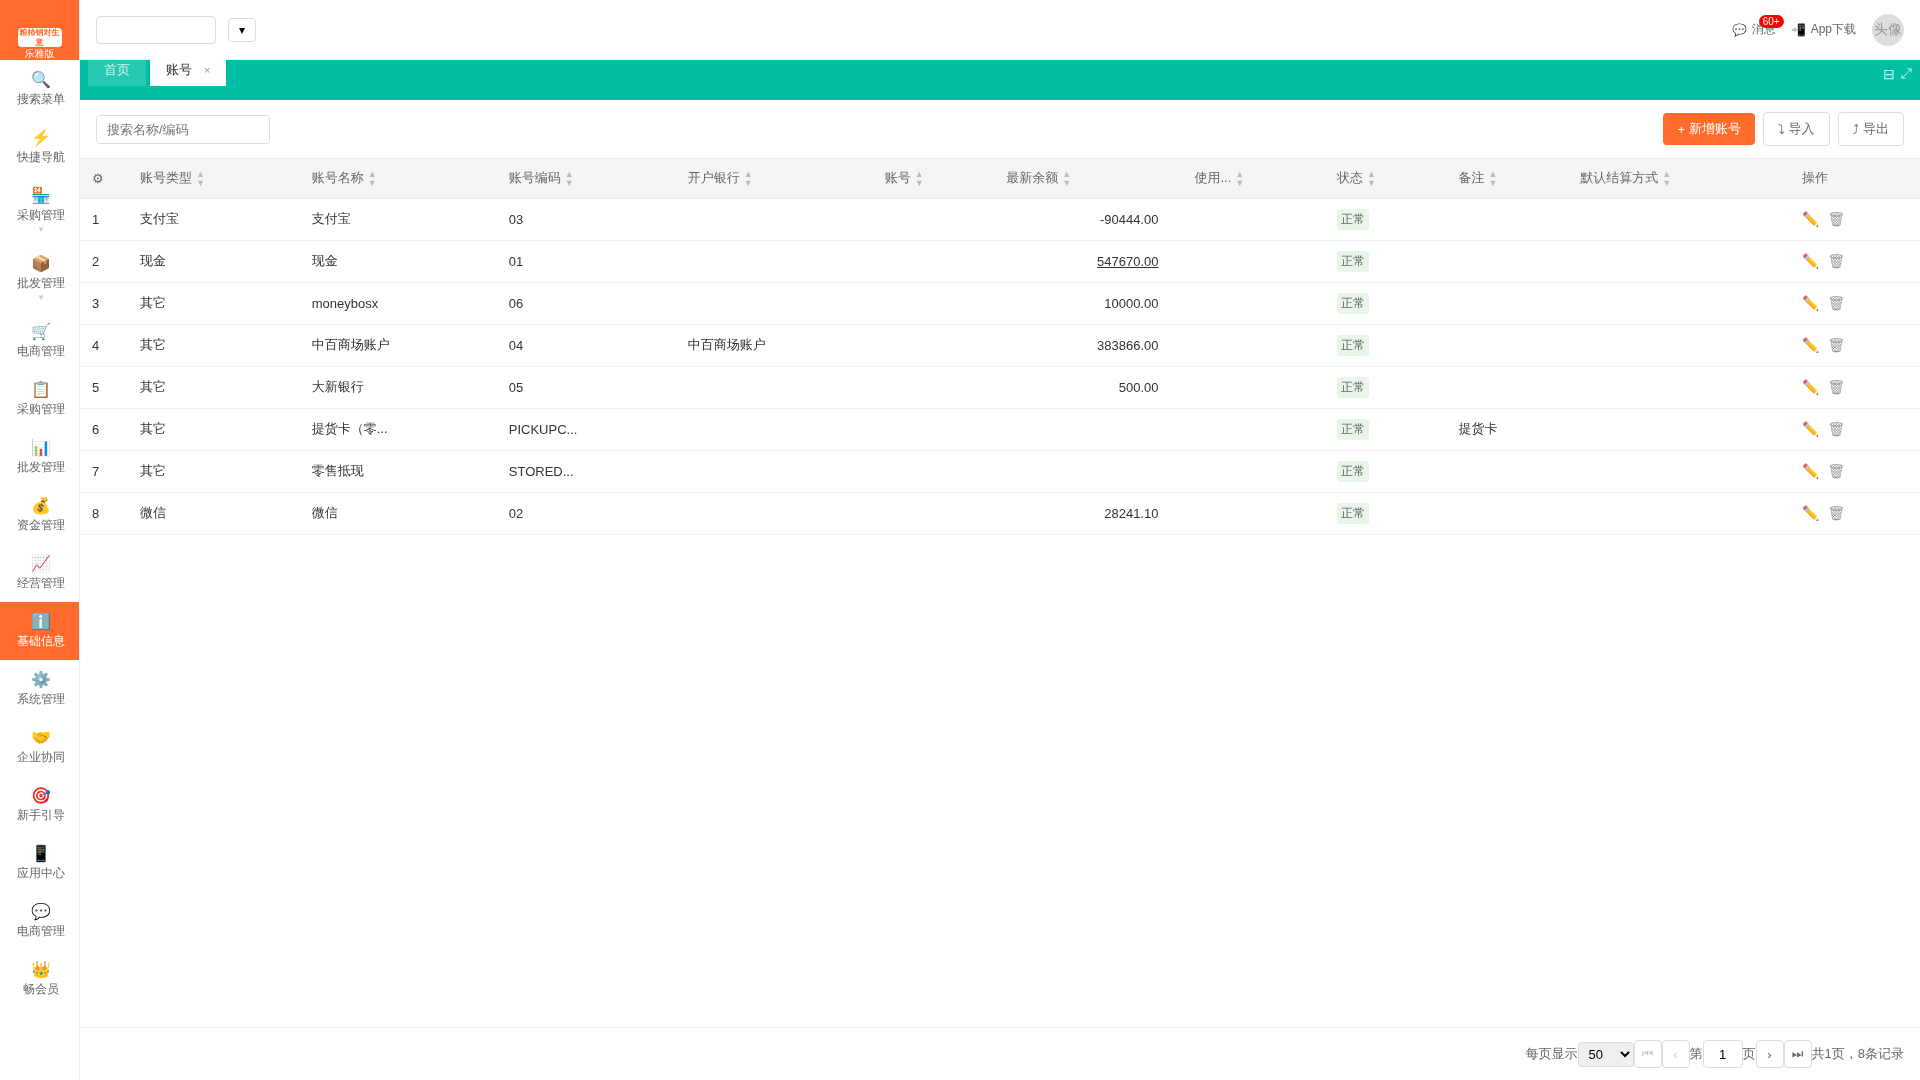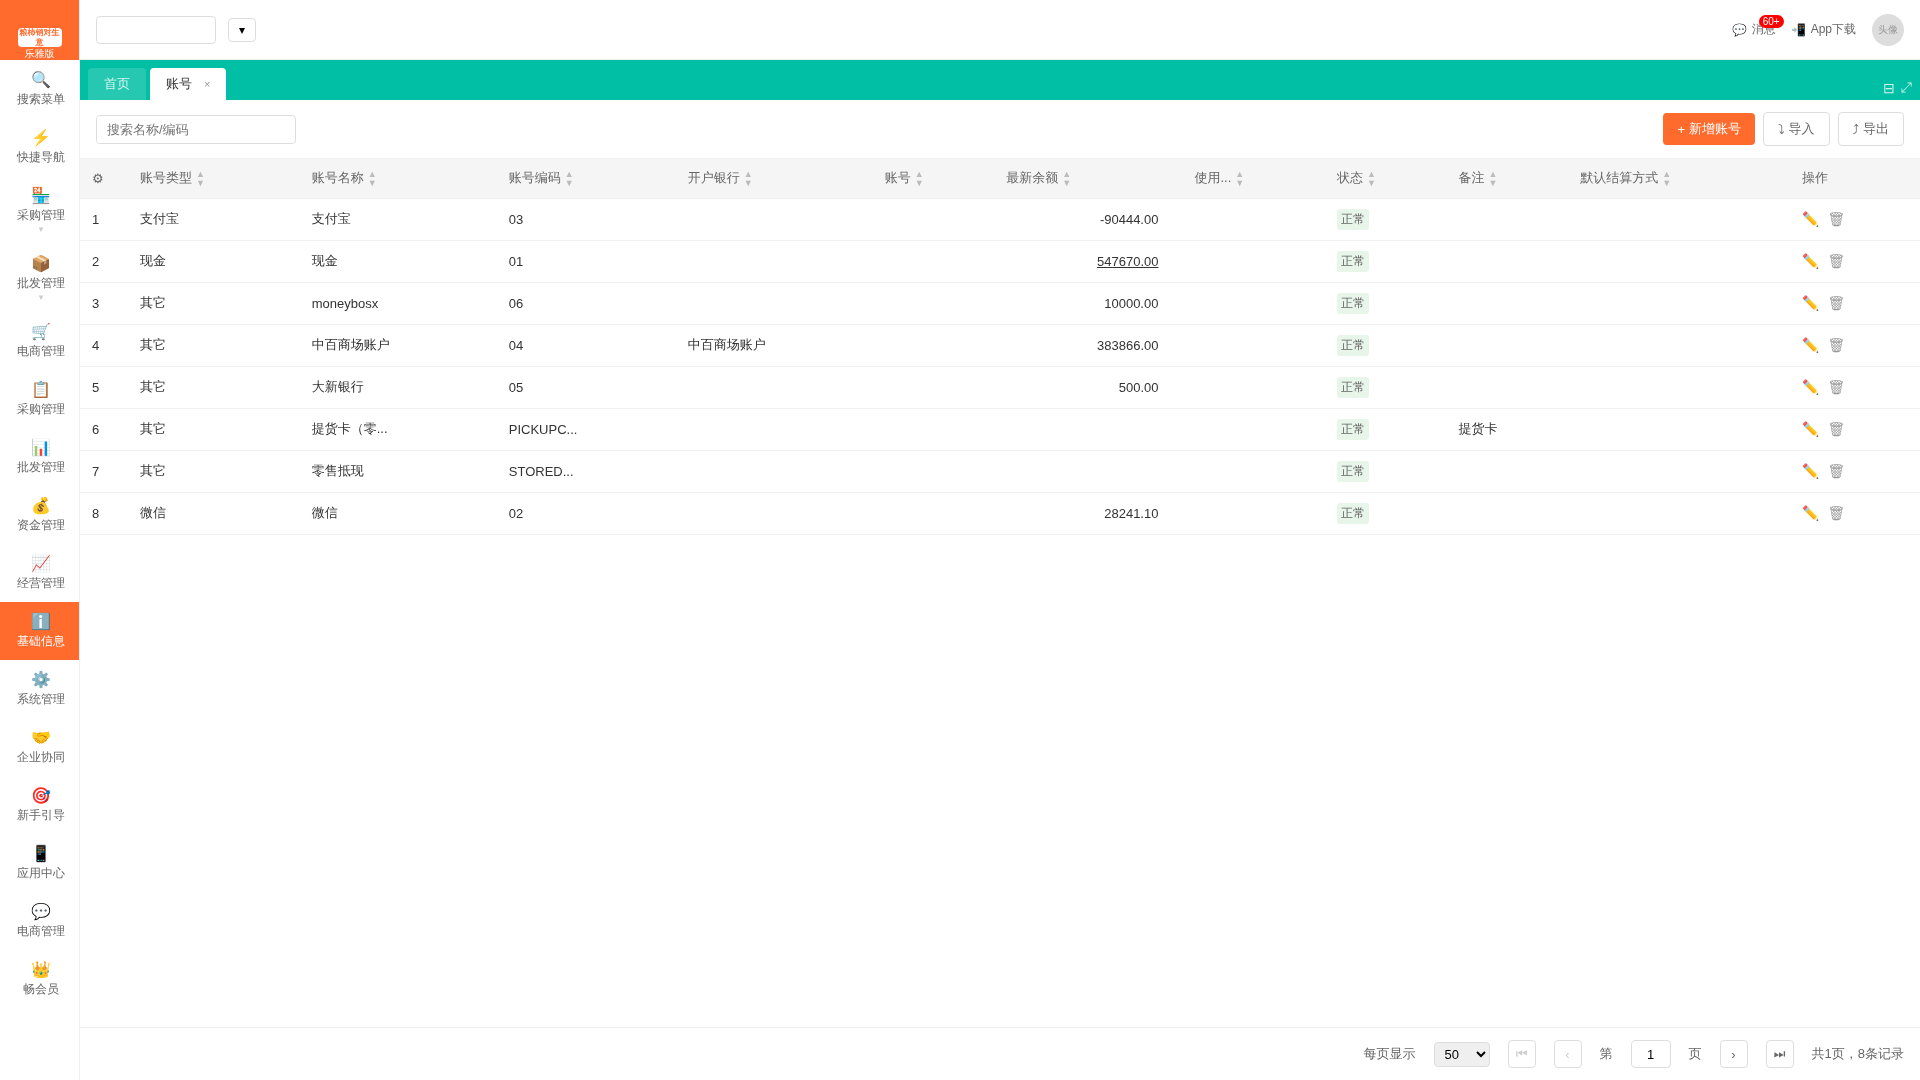--- a/index.html
+++ b/index.html
@@ -23,51 +23,51 @@
     .top-header-left { display: flex; align-items: center; gap: 12px; }
     .search-bar-top { width: 120px; height: 28px; border: 1px solid #ddd; border-radius: 4px; padding: 0 8px; font-size: 12px; }
     .dropdown-btn { border: 1px solid #ddd; background: #fff; padding: 4px 10px; border-radius: 4px; cursor: pointer; font-size: 12px; }
     .top-header-right { display: flex; align-items: center; gap: 16px; }
     .msg-btn { display: flex; align-items: center; gap: 4px; cursor: pointer; color: #666; font-size: 12px; position: relative; }
     .badge { background: #f00; color: #fff; border-radius: 10px; font-size: 10px; padding: 1px 4px; position: absolute; top: -6px; right: -8px; }
     .app-btn { display: flex; align-items: center; gap: 4px; cursor: pointer; color: #666; font-size: 12px; }
     .avatar { width: 32px; height: 32px; border-radius: 50%; background: #ccc; overflow: hidden; }
 
     
-    .tab-bar { height: 40px; background: #00bfa5; display: flex; align-items: flex-end; padding: 0 8px; flex-shrink: 0; gap: 4px; }
+    .tab-bar { height: 40px; background: #00bfa5; display: flex; align-items: flex-end; padding: 14px 8px; flex-shrink: 0; gap: 4px; }
     .tab { display: flex; align-items: center; padding: 6px 16px; cursor: pointer; font-size: 13px; color: rgba(255,255,255,0.8); border-radius: 4px 4px 0 0; background: rgba(255,255,255,0.15); gap: 8px; height: 32px; }
     .tab.active { background: #fff; color: #333; }
     .tab-close { font-size: 11px; color: #999; cursor: pointer; margin-left: 4px; }
 
     
     .content { flex: 1; background: #fff; padding: 0; overflow: hidden; display: flex; flex-direction: column; }
 
     
     .toolbar { display: flex; align-items: center; justify-content: space-between; padding: 12px 16px; border-bottom: 1px solid #eee; flex-shrink: 0; }
-    .search-group { display: flex; align-items: center; border: 1px solid #ddd; border-radius: 4px; overflow: hidden; width: 200px; }
+    .search-group { display: flex; align-items: center; border: 1px solid #ddd; border-radius: 4px; overflow: hidden; width: 174px; }
     .search-input { border: none; outline: none; padding: 6px 10px; font-size: 13px; flex: 1; color: #999; }
     .search-icon-btn { background: none; border: none; cursor: pointer; padding: 6px 8px; color: #999; }
     .toolbar-right { display: flex; align-items: center; gap: 8px; }
     .btn-primary { background: #ff6b2d; color: #fff; border: none; border-radius: 4px; padding: 7px 14px; cursor: pointer; font-size: 13px; display: flex; align-items: center; gap: 4px; }
     .btn-default { background: #fff; color: #666; border: 1px solid #ddd; border-radius: 4px; padding: 7px 14px; cursor: pointer; font-size: 13px; display: flex; align-items: center; gap: 4px; }
 
     
     .table-wrap { flex: 1; overflow: auto; }
     table { width: 100%; border-collapse: collapse; }
     thead tr { background: #f5f5f5; }
     th { padding: 10px 12px; text-align: left; font-weight: normal; color: #666; font-size: 13px; border-bottom: 1px solid #eee; white-space: nowrap; position: relative; cursor: pointer; }
     th .sort-icons { display: inline-flex; flex-direction: column; margin-left: 4px; font-size: 9px; color: #bbb; line-height: 1; vertical-align: middle; }
     td { padding: 10px 12px; border-bottom: 1px solid #f0f0f0; color: #333; font-size: 13px; white-space: nowrap; }
     .status-badge { display: inline-block; padding: 2px 4px; border-radius: 3px; background: #e8f5e9; color: #666; font-size: 12px; }
     .action-icons { display: flex; align-items: center; gap: 8px; color: #999; }
     .action-icon { cursor: pointer; font-size: 14px; }
     .row-num { color: #333; }
 
     
-    .pagination { display: flex; align-items: center; justify-content: flex-end; padding: 12px 16px; border-top: 1px solid #eee; gap: 18px; font-size: 13px; color: #666; flex-shrink: 0; }
+    .pagination { display: flex; align-items: center; justify-content: flex-end; padding: 12px 16px; border-top: 1px solid #eee; gap: 0; font-size: 13px; color: #666; flex-shrink: 0; }
     .page-size-select { border: 1px solid #ddd; border-radius: 4px; padding: 3px 6px; font-size: 13px; }
     .page-btn { width: 28px; height: 28px; border: 1px solid #ddd; background: #fff; border-radius: 4px; cursor: pointer; display: flex; align-items: center; justify-content: center; font-size: 13px; color: #666; }
     .page-btn:disabled { color: #ccc; cursor: default; }
     .page-input { width: 40px; height: 28px; border: 1px solid #ddd; border-radius: 4px; text-align: center; font-size: 13px; }
   </style>
 </head>
 <body>
 
 <div class="sidebar">
   <div class="sidebar-logo">
@@ -156,21 +156,21 @@
     <div class="top-header-right">
       <div class="msg-btn">
         <span>💬</span>
         <span>消息</span>
         <span class="badge">60+</span>
       </div>
       <div class="app-btn">
         <span>📲</span>
         <span>App下载</span>
       </div>
-      <div class="avatar" style="background: #ddd; display:flex; align-items:center; justify-content:center; color:#999; font-size:10px;">头像</div>
+      <div class="avatar" style="background: #ddd; display:flex; align-items:center; justify-content:center; color:#999; font-size:14px;">头像</div>
     </div>
   </div>
 
   <div class="tab-bar">
     <div class="tab">
       <span>首页</span>
     </div>
     <div class="tab active">
       <span>账号</span>
       <span class="tab-close">×</span>

